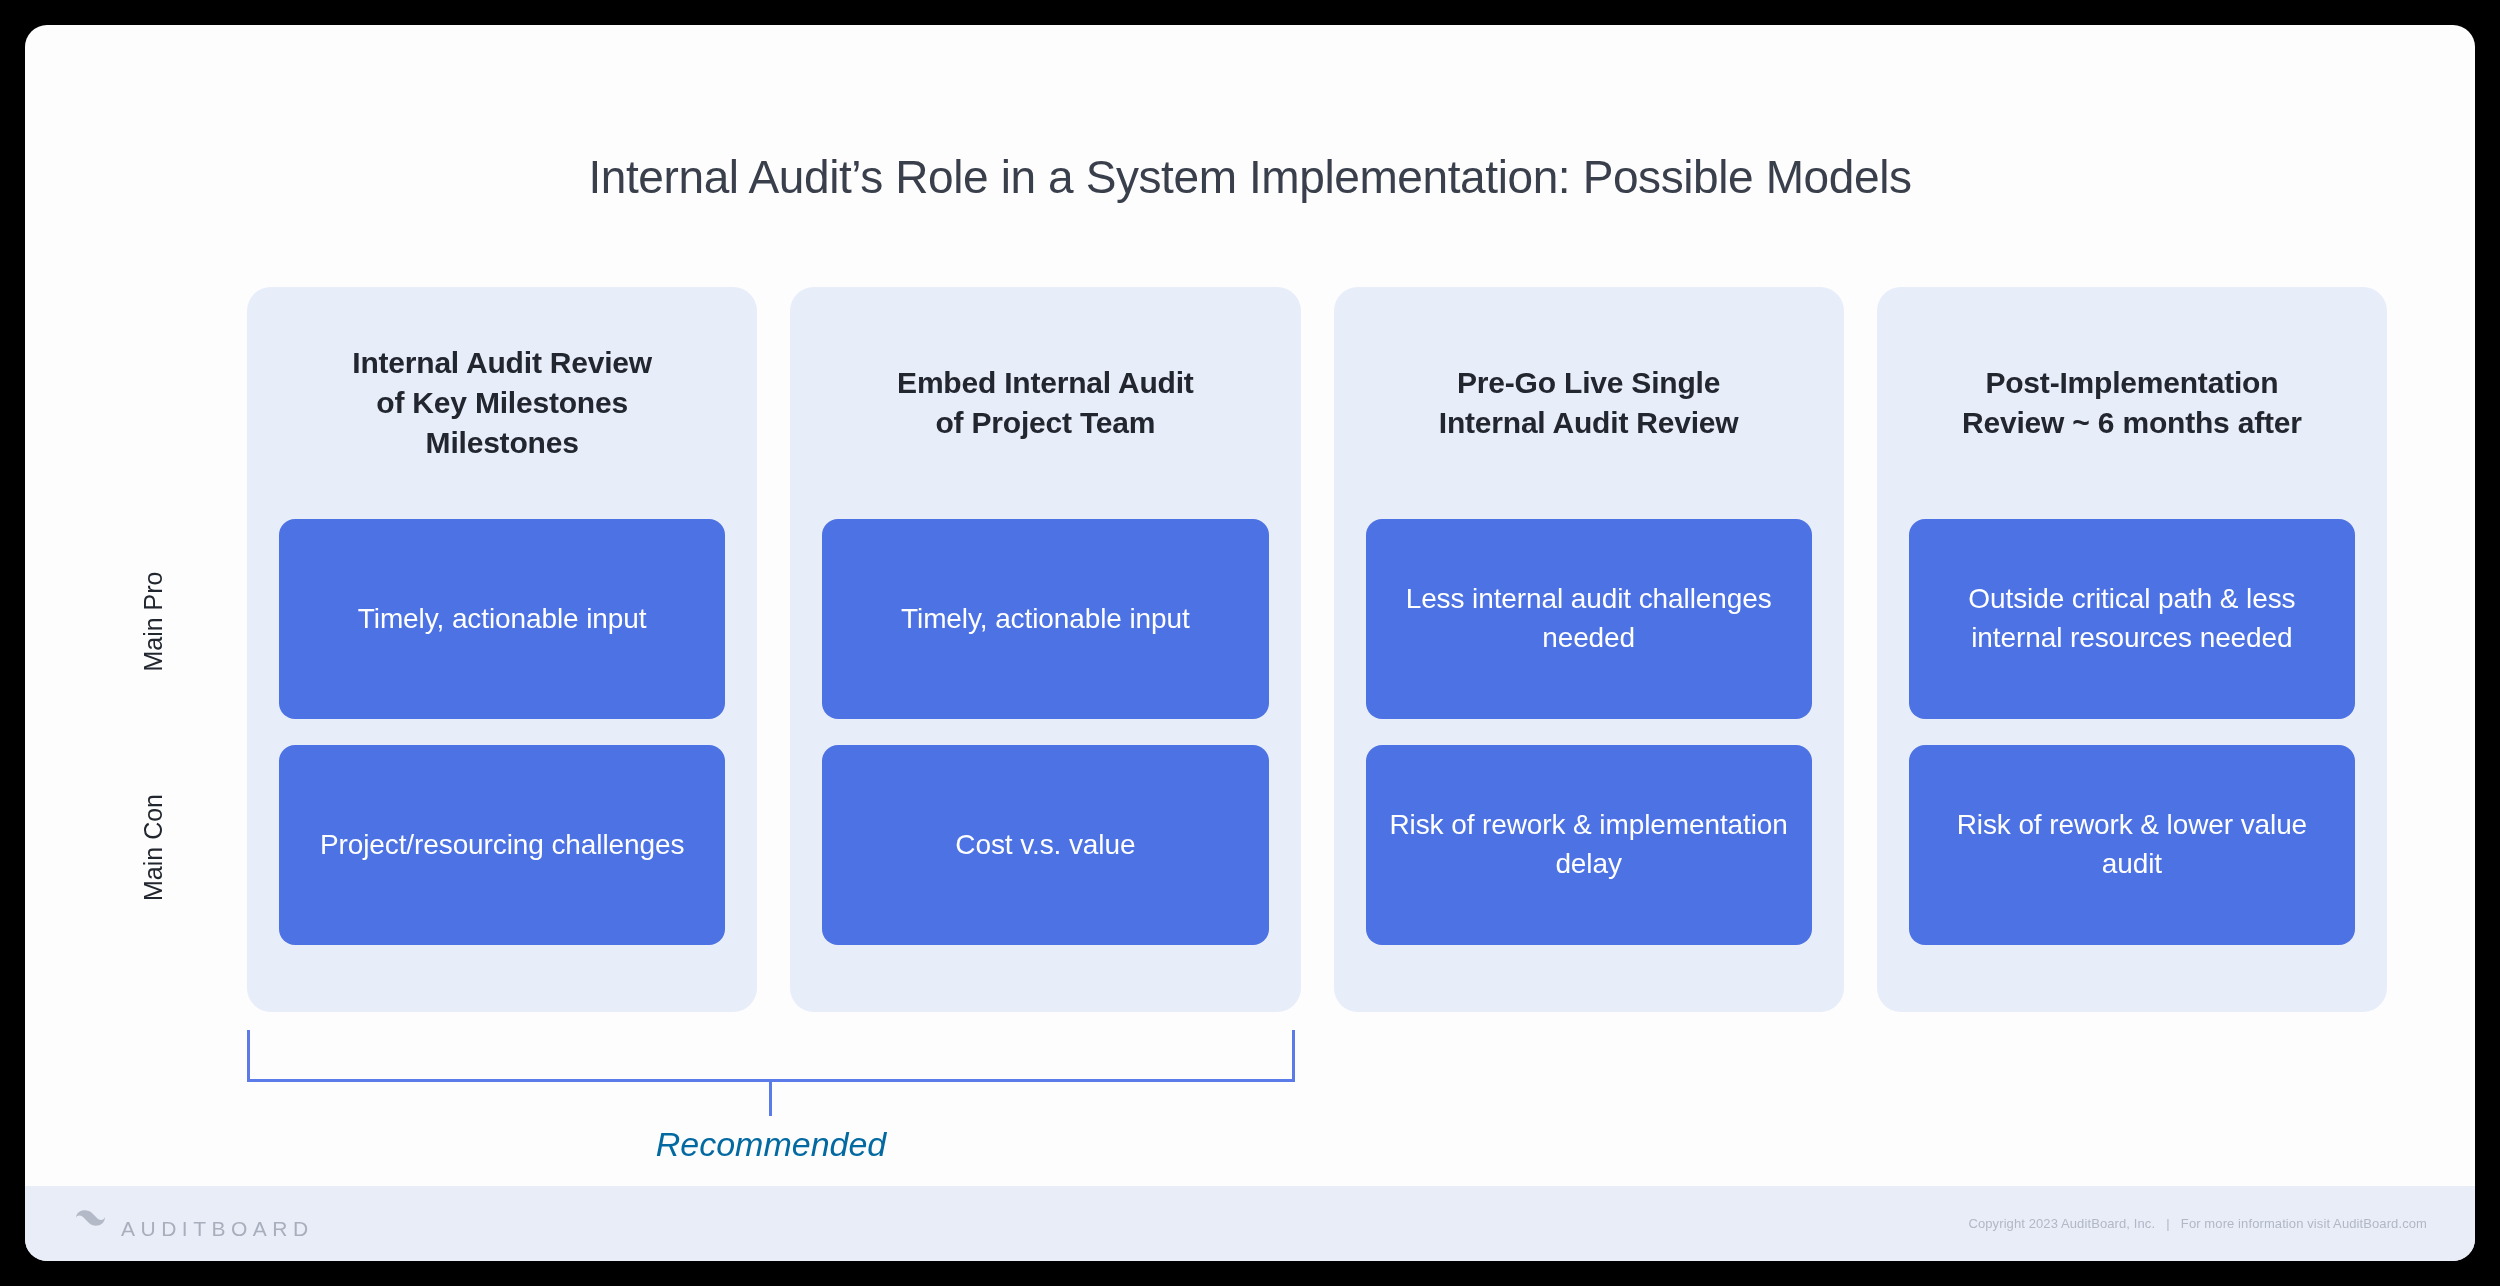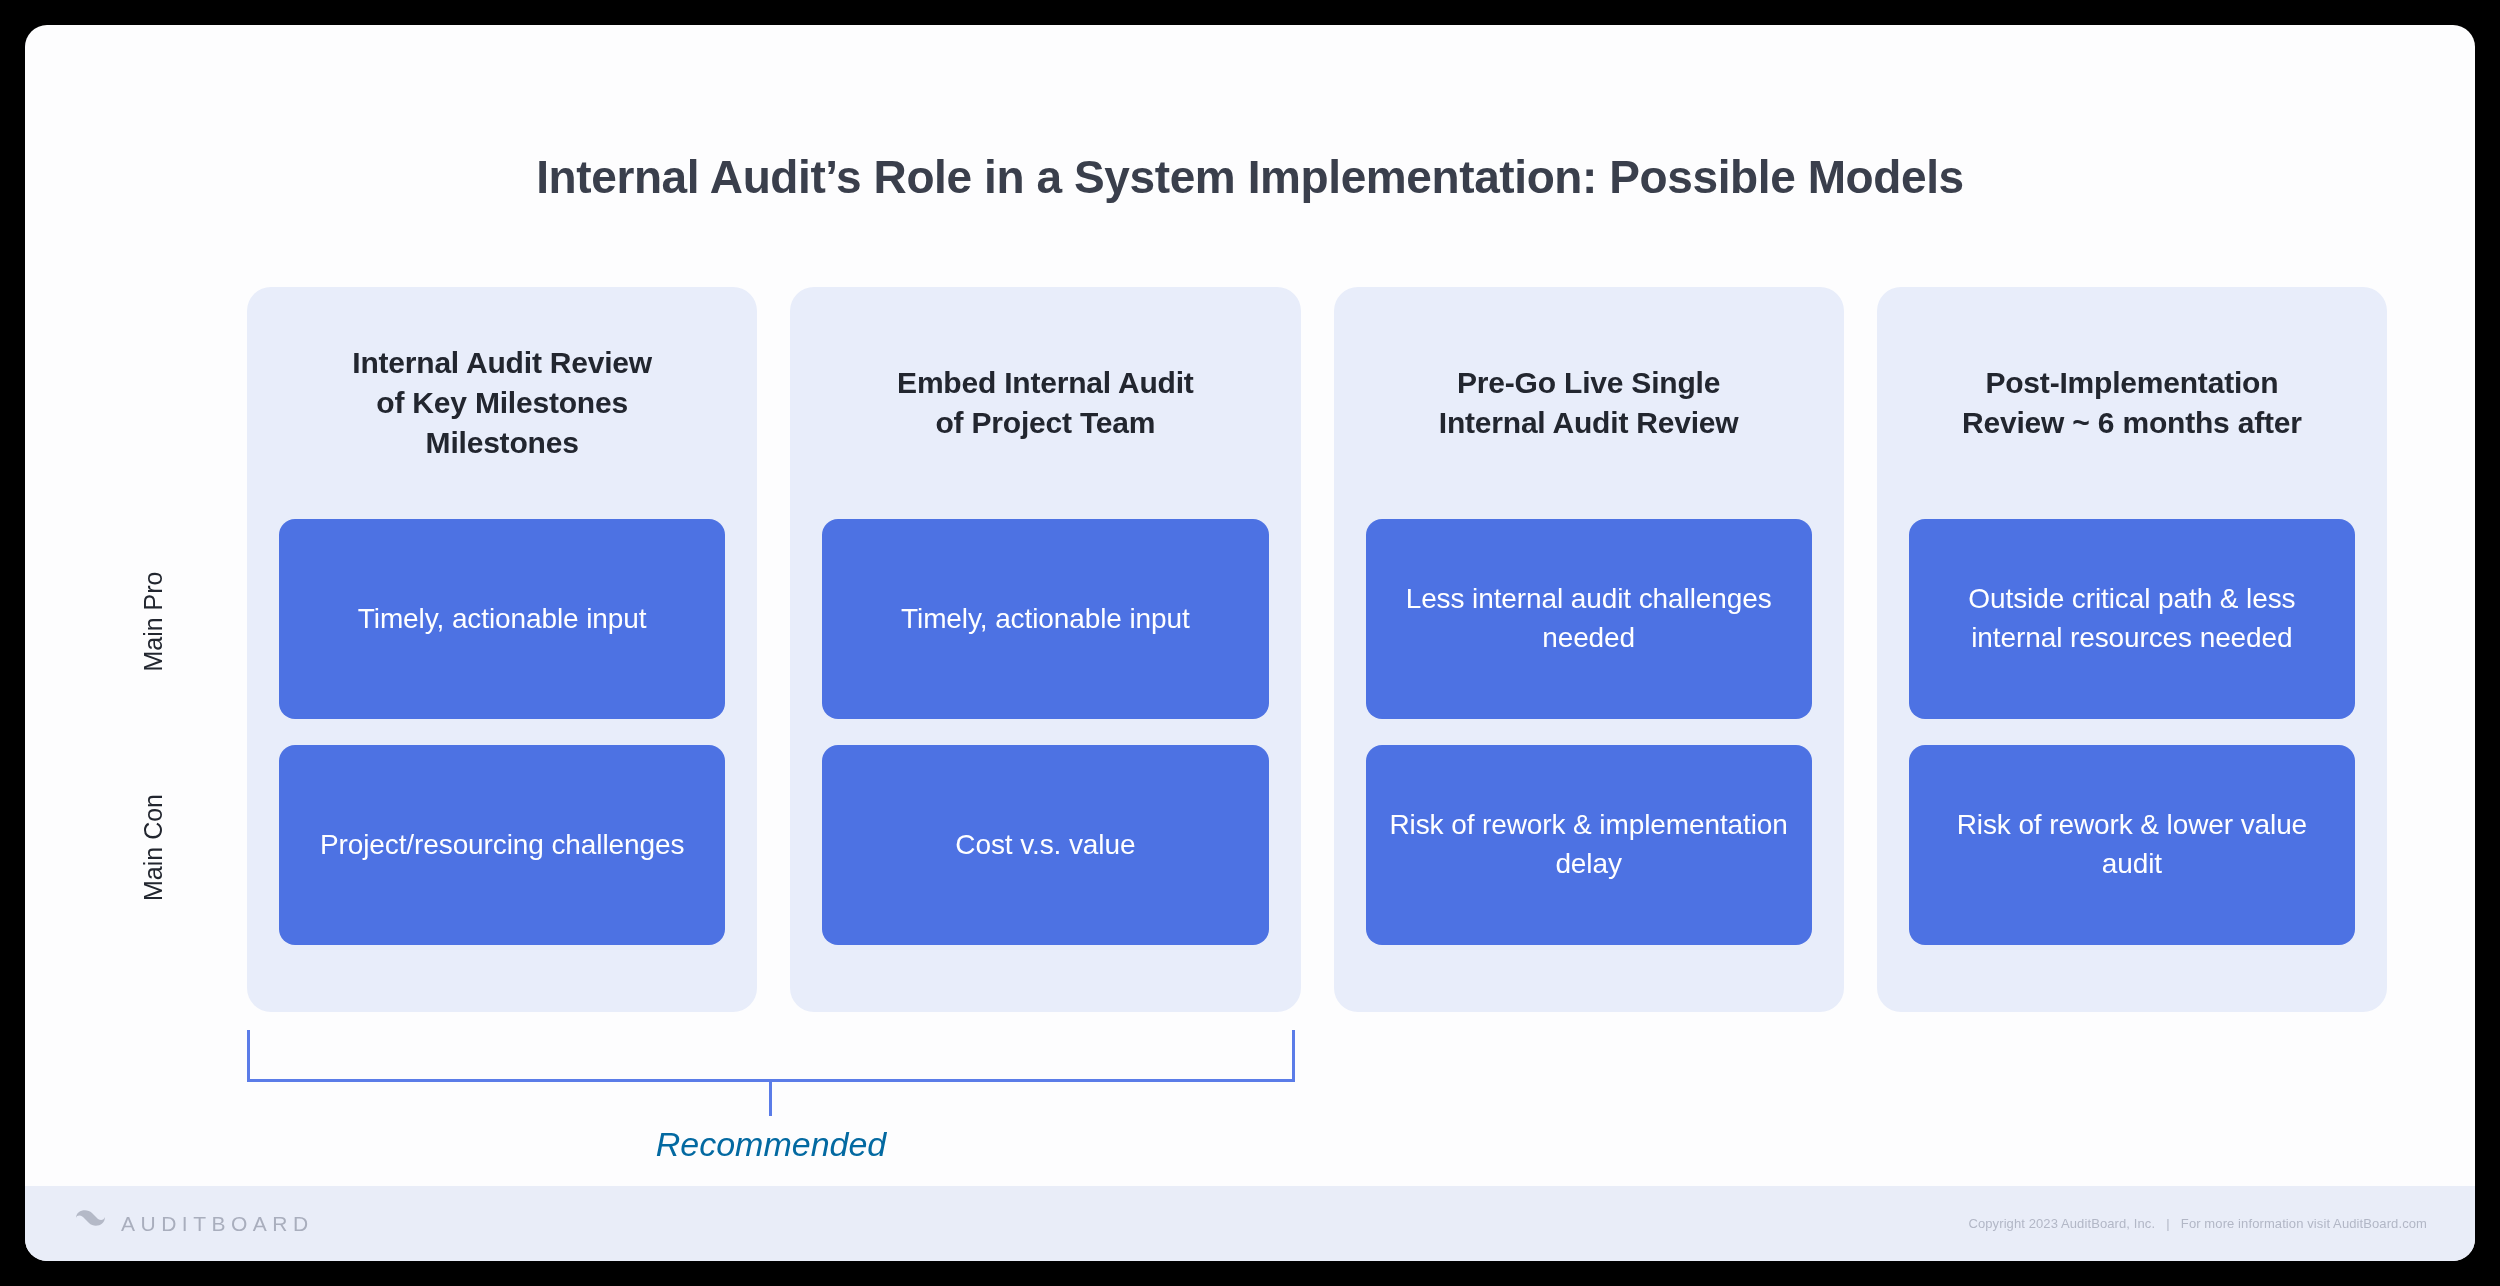--- a/index.html
+++ b/index.html
@@ -25,21 +25,21 @@
   }
 
   
   #slide-title {
     position: absolute;
     left: 0;
     top: 125px;
     width: 100%;
     text-align: center;
     font-size: 46px;
-    font-weight: 700;
+    font-weight: 400;
     letter-spacing: -0.4px;
     color: #3a3f4c;
   }
 
   
   #matrix {
     position: absolute;
     left: 222px;
     top: 262px;
     width: 2140px;
@@ -139,21 +139,21 @@
     bottom: 0;
     width: 100%;
     height: 75px;
     background: #e9edf8;
     display: flex;
     align-items: center;
     justify-content: space-between;
     padding: 0 48px;
   }
 
-  #brand { display: flex; align-items: center; gap: 14px; }
+  #brand { display: flex; align-items: flex-end; gap: 14px; }
   #brand-wordmark {
     font-size: 21px;
     letter-spacing: 5.5px;
     color: #a9aebd;
     font-weight: 400;
   }
   #footer-copyright {
     font-size: 13px;
     color: #b2b7c6;
     letter-spacing: 0.1px;

